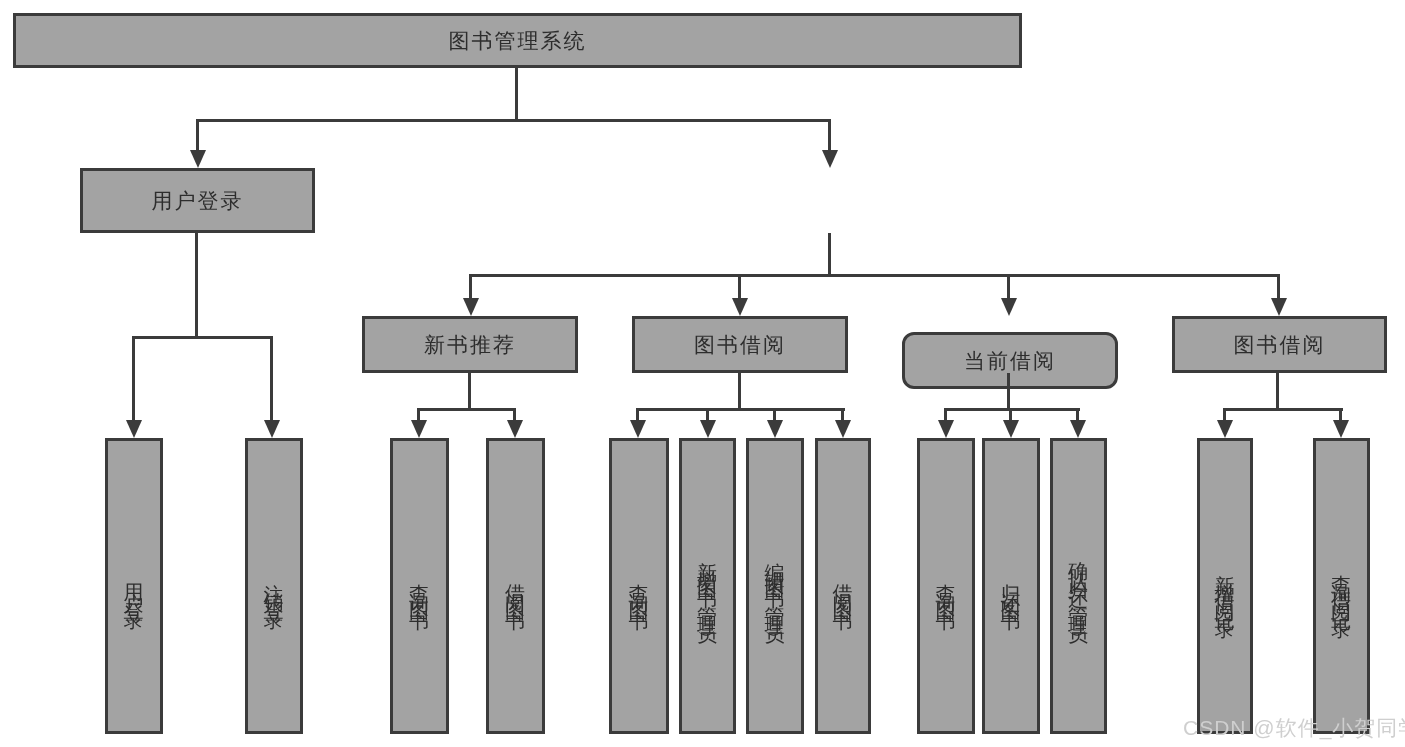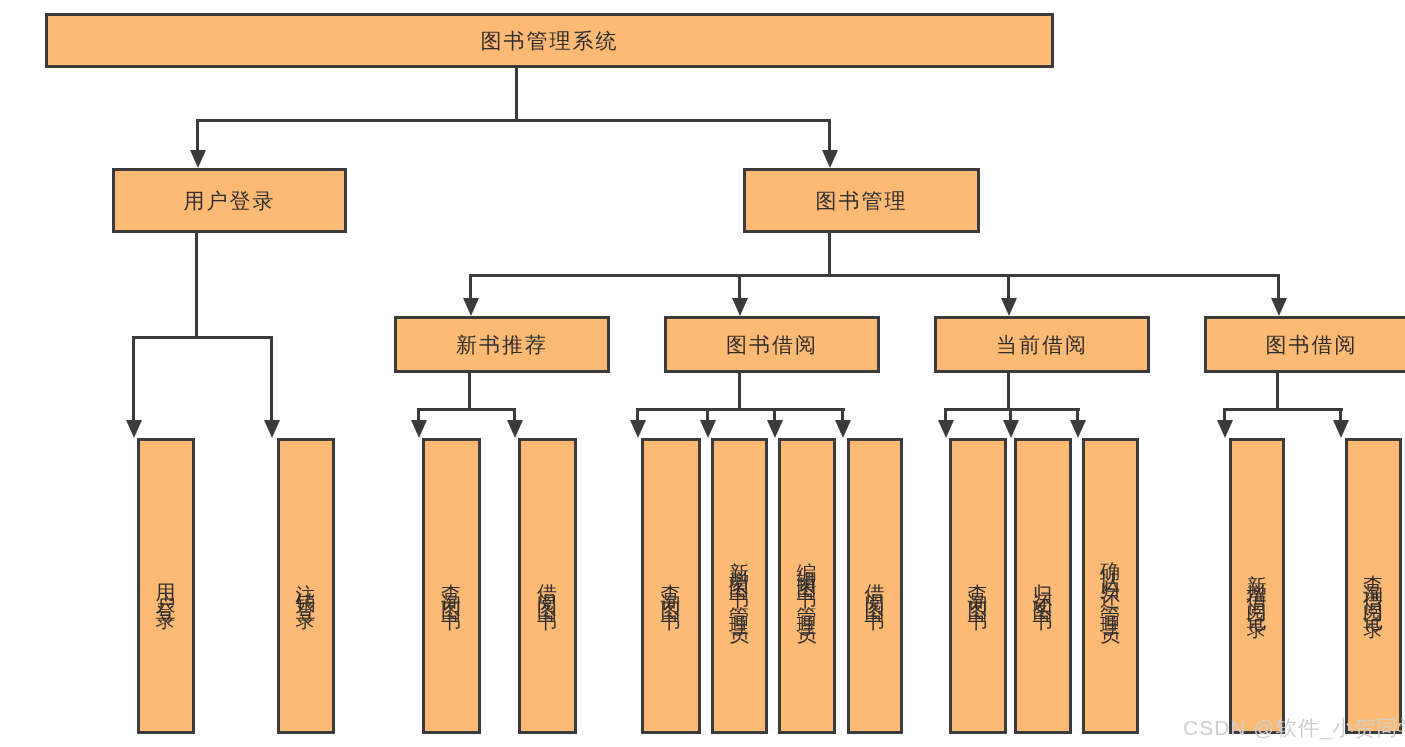--- a/index.html
+++ b/index.html
@@ -9,29 +9,28 @@
     height: 747px;
     background: #ffffff;
     font-family: "Liberation Sans", "DejaVu Sans", sans-serif;
     color: #2d2d2d;
     overflow: hidden;
   }
   .box {
     position: absolute;
     box-sizing: border-box;
     border: 3px solid #3b3b3b;
-    background: #fdba74;
+    background: #a3a3a3;
     display: flex;
     align-items: center;
     justify-content: center;
     font-size: 21px;
     letter-spacing: 2px;
     text-align: center;
     line-height: 1;
-    margin-left: 32px;
   }
   .leaf {
     writing-mode: vertical-rl;
     text-orientation: mixed;
     font-size: 20px;
     letter-spacing: 9px;
   }
   .hline, .vline { position: absolute; background: #3b3b3b; }
   .hline { height: 3px; }
   .vline { width: 3px; }
@@ -58,31 +57,28 @@
 
 <div class="stage">
 
   <div class="box" style="left:13px;top:13px;width:1009px;height:55px;">
     <span>图书管理系统</span>
   </div>
 
   <div class="box" style="left:80px;top:168px;width:235px;height:65px;">
     <span>用户登录</span>
   </div>
-  <div class="box" style="left:711px;top:168px;width:237px;height:65px;">
-    <span>图书管理</span>
-  </div>
 
   <div class="box" style="left:362px;top:316px;width:216px;height:57px;">
     <span>新书推荐</span>
   </div>
   <div class="box" style="left:632px;top:316px;width:216px;height:57px;">
     <span>图书借阅</span>
   </div>
-  <div class="box" style="left:902px;top:316px;width:216px;height:57px;">
+  <div class="box" style="left:902px;top:332px;width:216px;height:57px;border-radius:12px;">
     <span>当前借阅</span>
   </div>
   <div class="box" style="left:1172px;top:316px;width:215px;height:57px;">
     <span>图书借阅</span>
   </div>
 
   <div class="box leaf" style="left:105px;top:438px;width:58px;height:296px;">
     <span>用户登录</span>
   </div>
   <div class="box leaf" style="left:245px;top:438px;width:58px;height:296px;">

